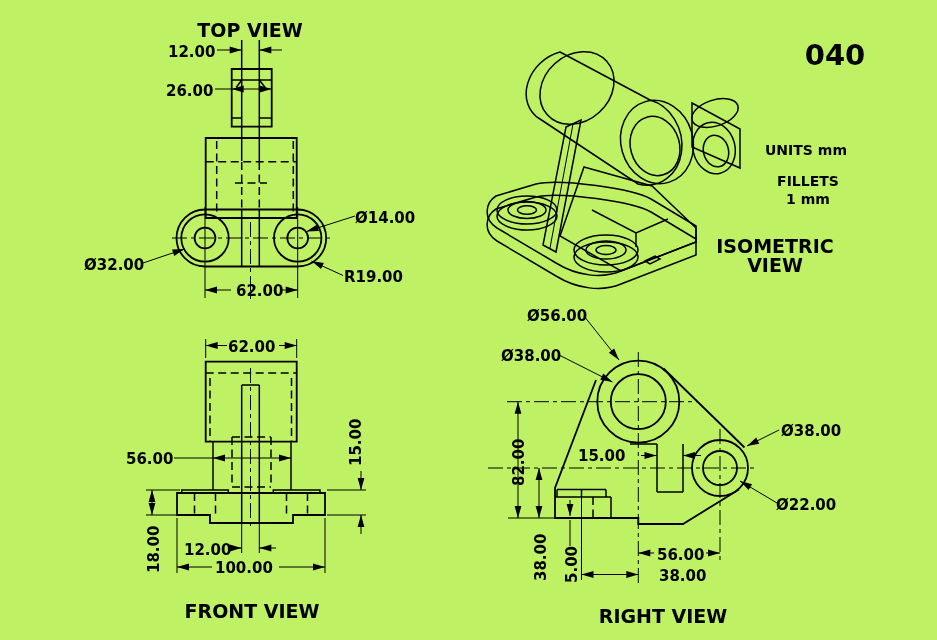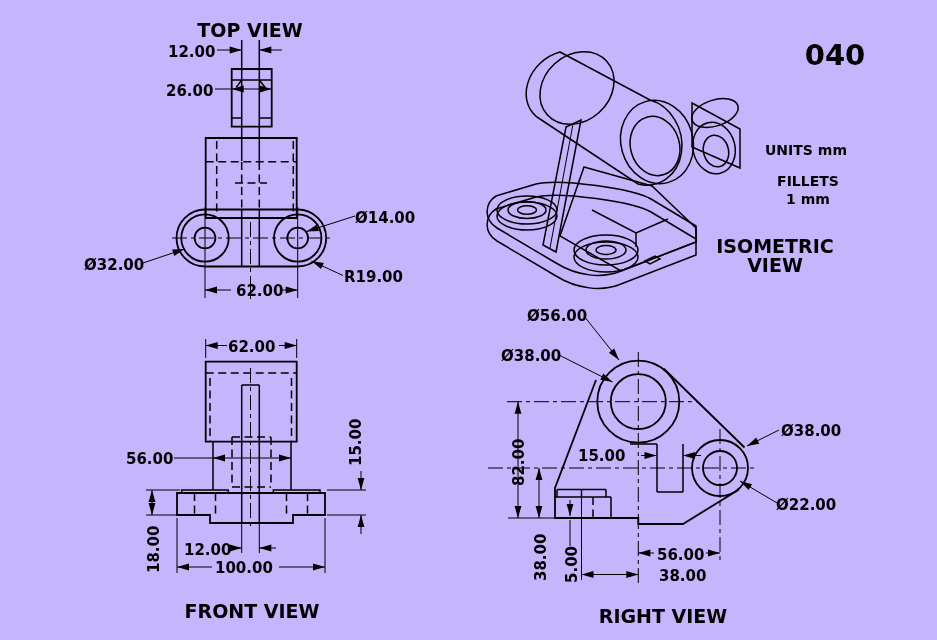--- a/index.html
+++ b/index.html
@@ -1,16 +1,16 @@
 <!DOCTYPE html>
 <html><head>
 <meta charset="utf-8">
 <style>
   html,body{margin:0;padding:0;background:#ffffff;}
-  .sheet{position:relative;width:937px;height:640px;background:#c4b5fd;overflow:hidden;
+  .sheet{position:relative;width:937px;height:640px;background:#bef264;overflow:hidden;
          font-family:"DejaVu Sans","Liberation Sans",sans-serif;}
   svg{display:block}
   .e{stroke:#000;stroke-width:1.8;fill:none;stroke-linecap:butt;}
   .e2{stroke:#000;stroke-width:1.5;fill:none;}
   .h{stroke:#000;stroke-width:1.5;fill:none;stroke-dasharray:8 4.5;}
   .c{stroke:#000;stroke-width:1;fill:none;stroke-dasharray:15 4 4 4;}
   .t{stroke:#000;stroke-width:1;fill:none;}
   .dt{font:bold 15px "DejaVu Sans","Liberation Sans",sans-serif;fill:#000;}
   .vl{font:bold 19px "DejaVu Sans","Liberation Sans",sans-serif;fill:#000;}
   .nt{font:bold 14px "DejaVu Sans","Liberation Sans",sans-serif;fill:#000;}

